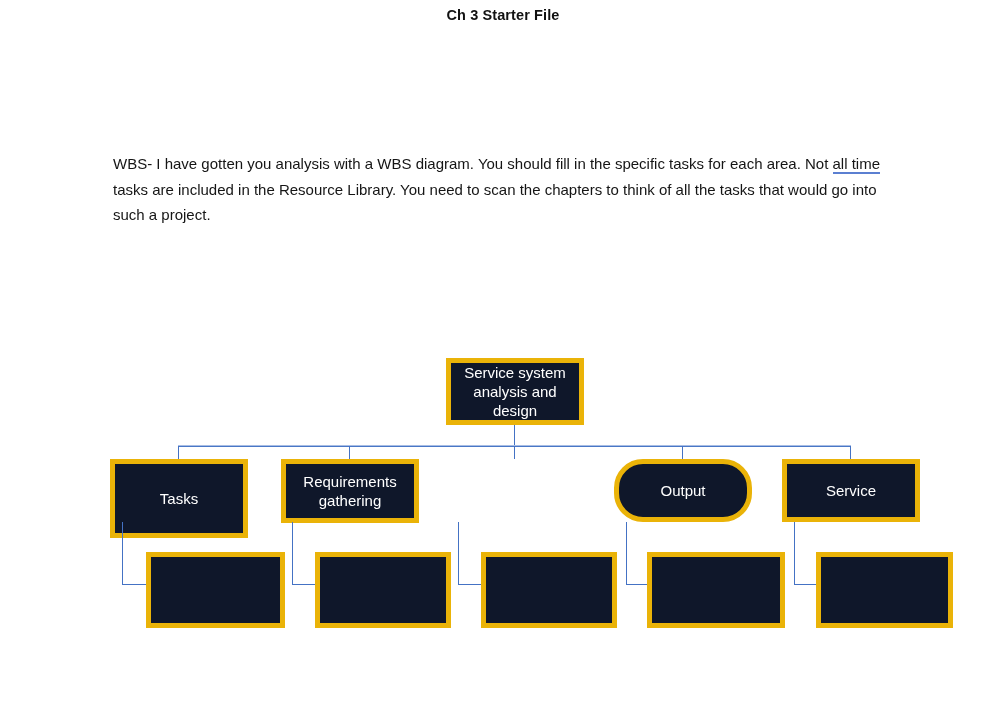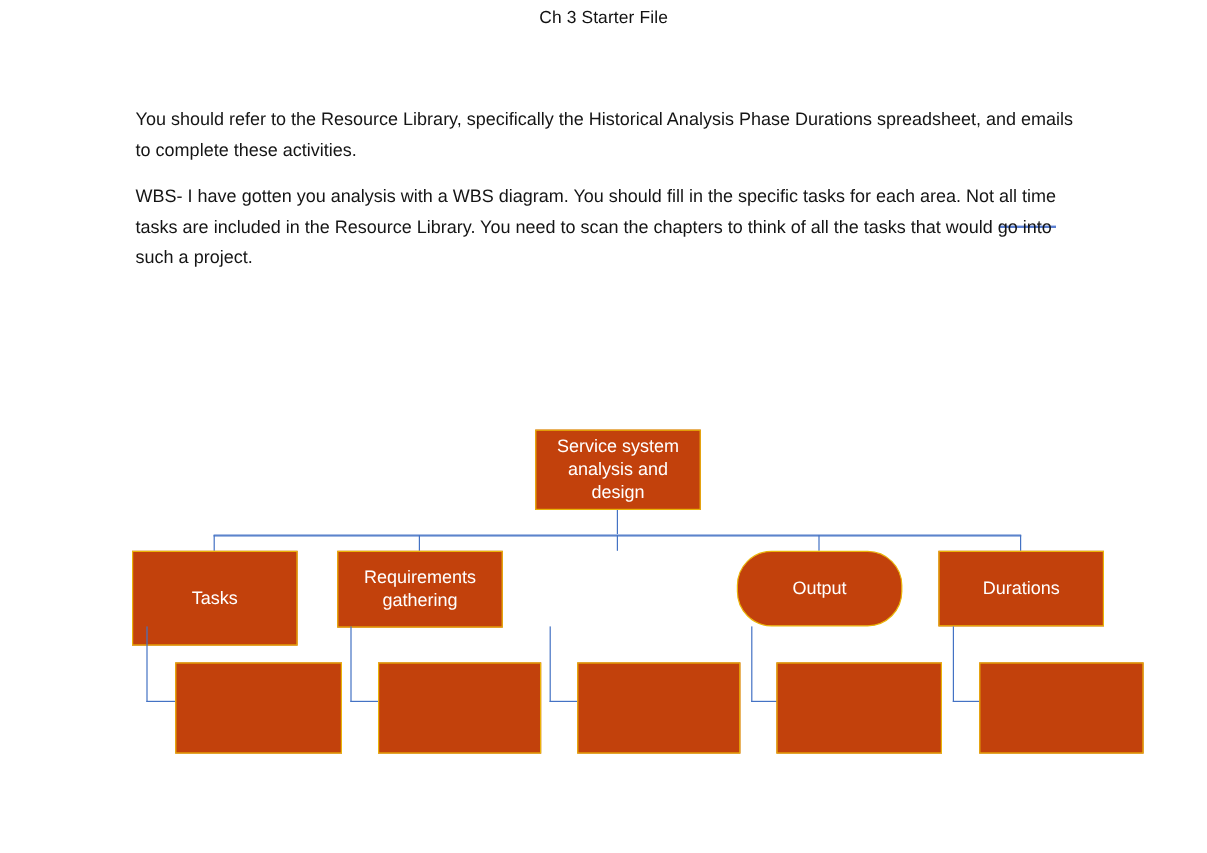--- a/index.html
+++ b/index.html
@@ -26,57 +26,57 @@
   }
 
   
   .doc-title {
     position: absolute;
     left: 0;
     top: 7px;
     width: 1006px;
     text-align: center;
     font-size: 14.5px;
-    font-weight: normal;
+    font-weight: bold;
     letter-spacing: .1px;
     color: #111111;
   }
 
   
   .para {
     position: absolute;
     left: 113px;
     font-size: 15px;
     line-height: 25.5px;
     color: #151515;
     width: 790px;
   }
   .para-1 { top: 72px; }
   .para-2 { top: 136px; }
 
   .grammar-underline {
     border-bottom: 2px solid #5b7fd1;
-    padding-bottom: 16px;
+    padding-bottom: 0px;
     text-align: right;
   }
 
   
   #wbs {
     position: absolute;
     left: 0;
     top: 0;
     width: 1006px;
     height: 711px;
     pointer-events: none;
   }
 
   .node {
     position: absolute;
-    background: #c2410c;
-    border: 1px solid #eab308;
+    background: #0f172a;
+    border: 5px solid #eab308;
     box-sizing: border-box;
     color: #ffffff;
     font-size: 15px;
     line-height: 19px;
     display: flex;
     align-items: center;
     justify-content: center;
     text-align: center;
     padding: 2px 4px;
     pointer-events: auto;
@@ -93,21 +93,20 @@
   .conn.bus { height: 2px; background: #a8bde4; }
   .conn.bus-inner { height: 1px; background: #4a77c6; }
 </style>
 </head>
 <body>
 
 <div id="page">
 
   <div class="doc-title">Ch 3 Starter File</div>
 
-  <p class="para para-1">You should refer to the Resource Library, specifically the Historical Analysis Phase Durations spreadsheet, and emails to complete these activities.</p>
 
   <p class="para para-2"><span>WBS- I have gotten you analysis with a WBS diagram. You should fill in the specific tasks for each area. Not </span><span class="grammar-underline">all time</span><span> tasks are included in the Resource Library.  You need to scan the chapters to think of all the tasks that would go into such a project.</span></p>
 
   <div id="wbs">
 
     <div class="node" style="left:446px; top:358px; width:138px; height:67px;">Service system analysis and design</div>
 
     <div class="conn v" style="left:514px; top:425px; height:21px;"></div>
 
     <div class="conn bus" style="left:178px; top:445px; width:673px;"></div>
@@ -119,21 +118,21 @@
     <div class="conn v" style="left:682px; top:446px; height:13px;"></div>
     <div class="conn v" style="left:850px; top:446px; height:13px;"></div>
 
     <div class="node" style="left:110px; top:459px; width:138px; height:79px;">Tasks</div>
 
     <div class="node" style="left:281px; top:459px; width:138px; height:64px;">Requirements gathering</div>
 
 
     <div class="node" style="left:614px; top:459px; width:138px; height:63px;border-radius:29px;">Output</div>
 
-    <div class="node" style="left:782px; top:459px; width:138px; height:63px;">Durations</div>
+    <div class="node" style="left:782px; top:459px; width:138px; height:63px;">Service</div>
 
     <div class="conn v" style="left:122px; top:522px; height:63px;"></div>
     <div class="conn h" style="left:122px; top:584px; width:25px;"></div>
 
     <div class="conn v" style="left:292px; top:522px; height:63px;"></div>
     <div class="conn h" style="left:292px; top:584px; width:24px;"></div>
 
     <div class="conn v" style="left:458px; top:522px; height:63px;"></div>
     <div class="conn h" style="left:458px; top:584px; width:24px;"></div>
 

